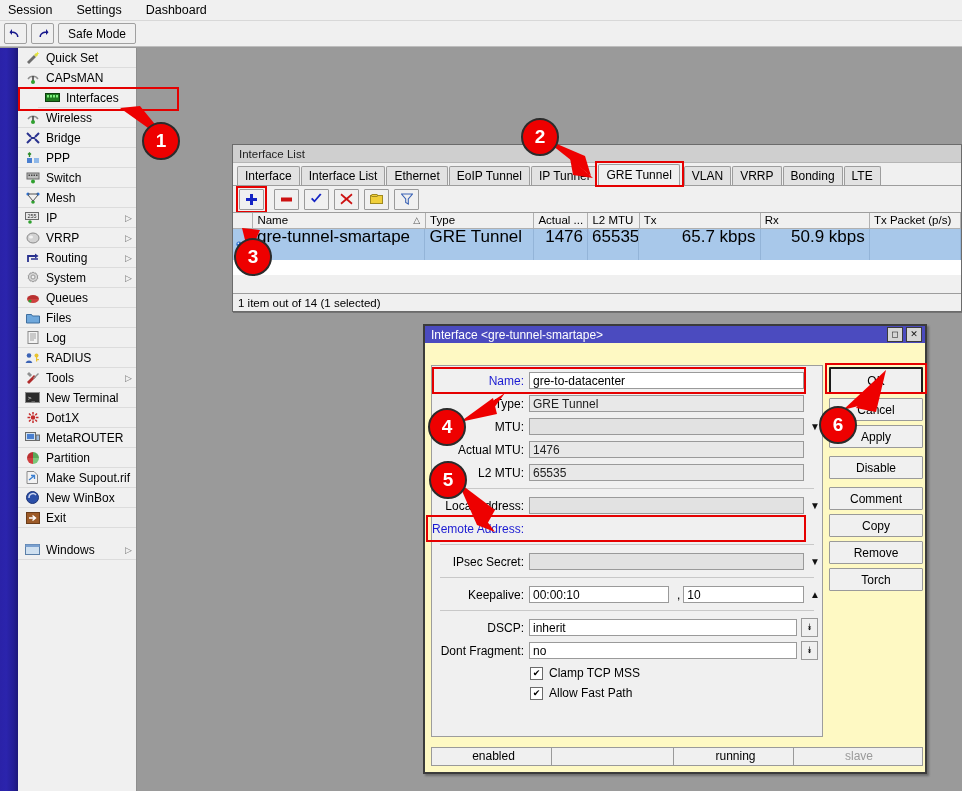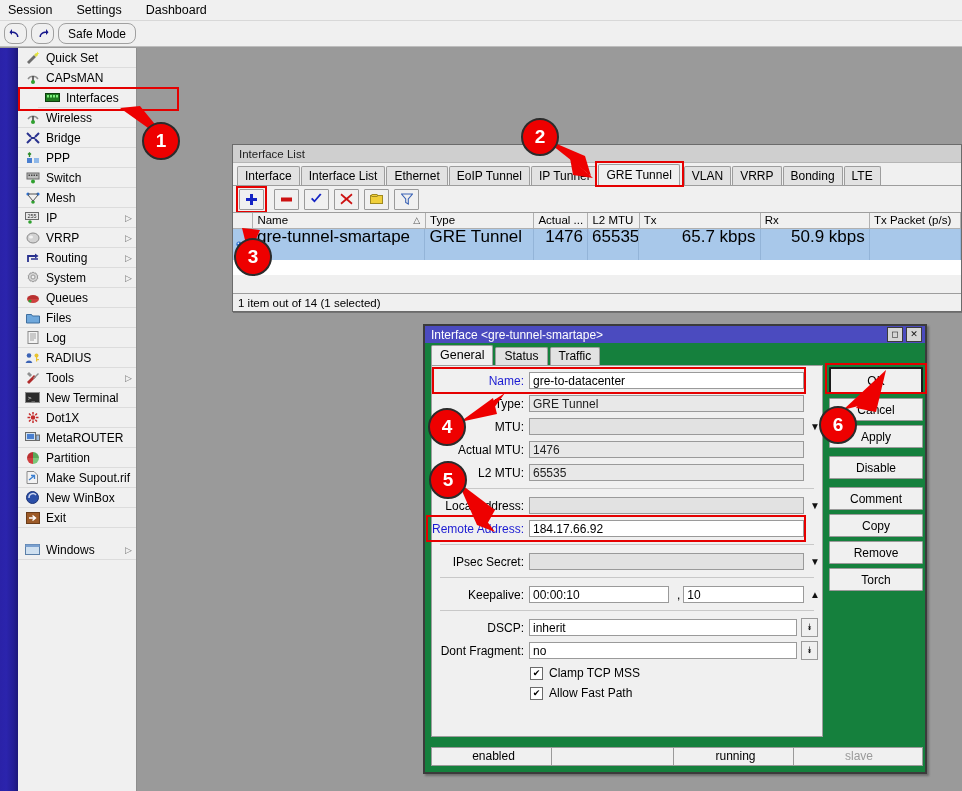--- a/index.html
+++ b/index.html
@@ -20,21 +20,21 @@
   #menubar .mi:first-child{padding-left:8px;}
 
   
   #toolbar{
     position:absolute;left:0;top:21px;width:962px;height:26px;
     background:#f0f0f0;border-bottom:1px solid #bdbdbd;
     display:flex;align-items:center;padding-left:4px;box-sizing:border-box;
   }
   .tbtn{
     height:19px;min-width:21px;background:#f0f0f0;
-    border:1px solid #a0a0a0;border-radius:8px;
+    border:1px solid #a0a0a0;border-radius:2px;
     display:flex;align-items:center;justify-content:center;
     margin-right:4px;font-size:12px;color:#13187a;
   }
   .tbtn.wide{padding:0 9px;color:#000;font-size:12px;}
   .tbtn svg{display:block;}
 
   
   #sidebar{
     position:absolute;left:0;top:48px;width:137px;height:743px;
     background:#f0f0f0;border-right:1px solid #8e8e8e;
@@ -113,21 +113,21 @@
   .gc.num{text-align:right;}
   #ifstatus{
     position:absolute;left:0;bottom:0;width:100%;height:18px;
     background:#f0f0f0;border-top:1px solid #9d9d9d;
     font-size:11.5px;line-height:18px;padding-left:5px;box-sizing:border-box;
   }
 
   
   #dlg{
     position:absolute;left:423px;top:324px;width:504px;height:450px;
-    background:#15803d;border:2px solid #3b3b3b;box-sizing:border-box;
+    background:#fef9c3;border:2px solid #3b3b3b;box-sizing:border-box;
     box-shadow:2px 2px 2px rgba(0,0,0,.3);
   }
   #dlg .dtitle{
     height:17px;background:#4b4bbf;color:#fff;font-size:12px;
     display:flex;align-items:center;padding:0 3px 0 6px;
   }
   #dlg .dtitle .t{flex:1;}
   .winbtn{
     width:14px;height:13px;background:#d6d6d6;border:1px solid #3b3b3b;
     margin-left:3px;display:flex;align-items:center;justify-content:center;
@@ -614,25 +614,20 @@
   <div id="ifstatus">1 item out of 14 (1 selected)</div>
 </div>
 
 <div id="dlg">
   <div class="dtitle">
     <span class="t">Interface &lt;gre-tunnel-smartape&gt;</span>
     <span class="winbtn">◻</span>
     <span class="winbtn">✕</span>
   </div>
 
-  <div id="dtabs">
-    <div class="dtab sel">General</div>
-    <div class="dtab">Status</div>
-    <div class="dtab">Traffic</div>
-  </div>
 
   <div id="dbody">
 
     <div class="frow redfield" style="margin-left:0;">
       <div class="flab blue">Name:</div>
       <div class="fin">gre-to-datacenter</div>
       <div class="caret"></div>
       <span class="rb" style="left:0px;right:16px;"></span>
     </div>
 
@@ -663,21 +658,20 @@
     <div class="hr"></div>
 
     <div class="frow">
       <div class="flab">Local Address:</div>
       <div class="fin empty"></div>
       <div class="caret">▼</div>
     </div>
 
     <div class="frow redfield">
       <div class="flab blue">Remote Address:</div>
-      <div class="fin">184.17.66.92</div>
       <div class="caret"></div>
       <span class="rb" style="left:-6px;right:16px;"></span>
     </div>
 
     <div class="hr"></div>
 
     <div class="frow">
       <div class="flab">IPsec Secret:</div>
       <div class="fin empty"></div>
       <div class="caret">▼</div>

